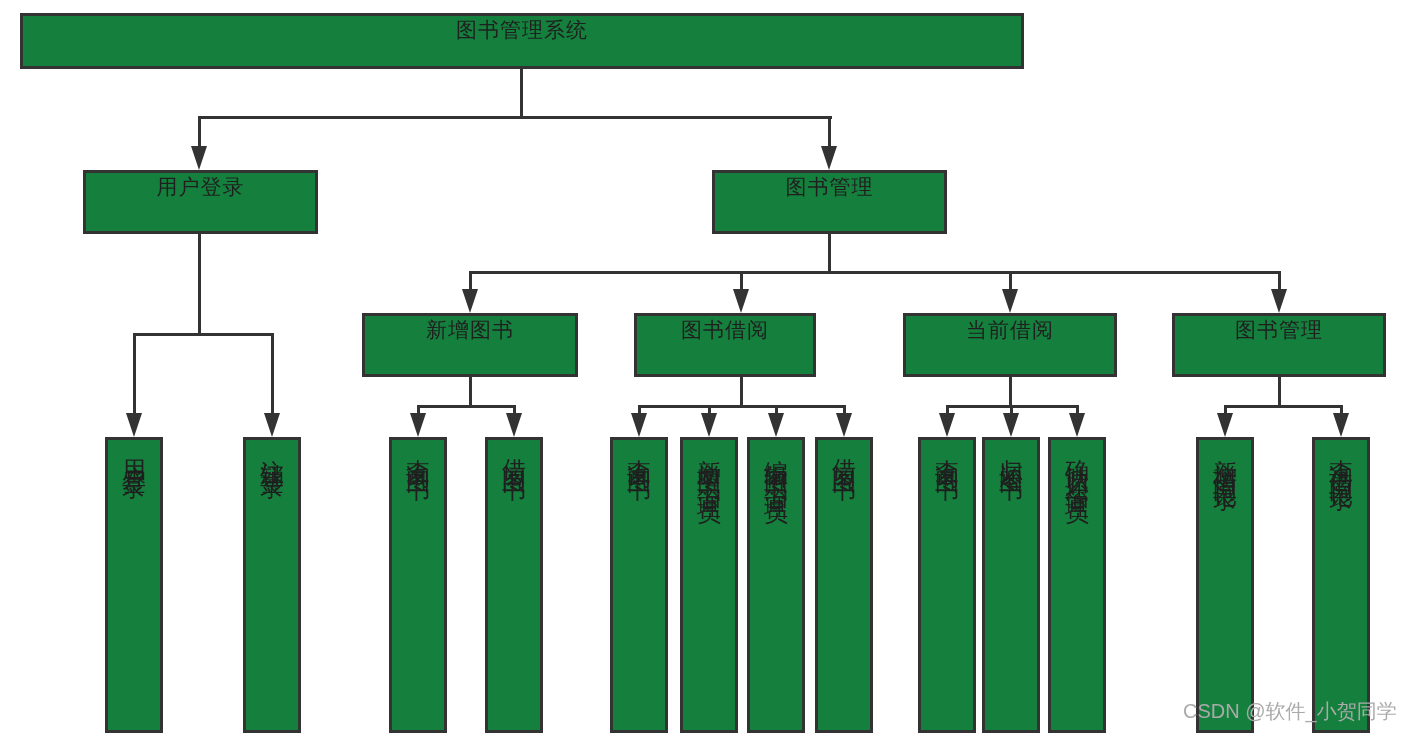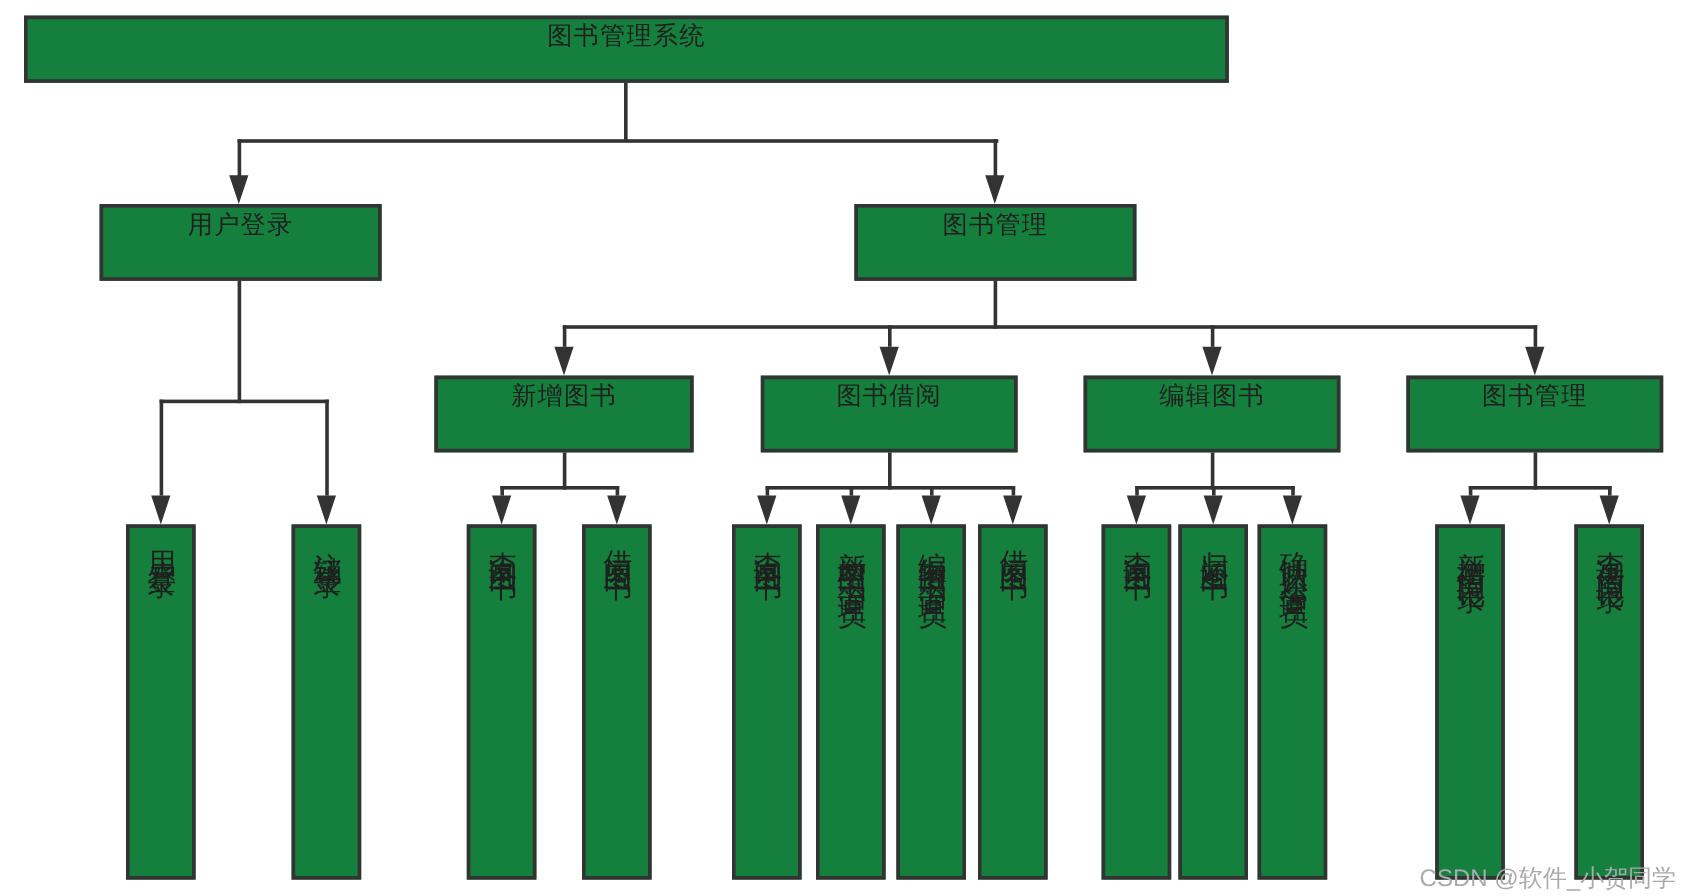--- a/index.html
+++ b/index.html
@@ -46,21 +46,20 @@
     border-top: 24px solid var(--line);
   }
   .watermark {
     position: absolute;
     left: 1183px;
     top: 698px;
     font-size: 20px;
     color: var(--watermark);
     white-space: nowrap;
     z-index: 5;
-    margin-top: 20px;
   }
 </style>
 </head>
 <body>
 
 <div class="stage">
 
   <div>
 
     <div class="v-line" style="left:520px;top:69px;height:49px"></div>
@@ -130,25 +129,25 @@
   <div class="node" style="left:83px;top:170px;width:235px;height:64px">
     <span>用户登录</span>
   </div>
   <div class="node" style="left:712px;top:170px;width:235px;height:64px">
     <span>图书管理</span>
   </div>
 
   <div class="node" style="left:362px;top:313px;width:216px;height:64px">
     <span>新增图书</span>
   </div>
-  <div class="node" style="left:634px;top:313px;width:214px;height:64px">
+  <div class="node" style="left:634px;top:313px;width:182px;height:64px">
     <span>图书借阅</span>
   </div>
   <div class="node" style="left:903px;top:313px;width:214px;height:64px">
-    <span>编辑图书</span>
+    <span>当前借阅</span>
   </div>
   <div class="node" style="left:1172px;top:313px;width:214px;height:64px">
     <span>图书管理</span>
   </div>
 
   <div class="node vnode" style="left:105px;top:437px;width:58px;height:296px">
     <span>用户登录</span>
   </div>
   <div class="node vnode" style="left:243px;top:437px;width:58px;height:296px">
     <span>注销登录</span>

